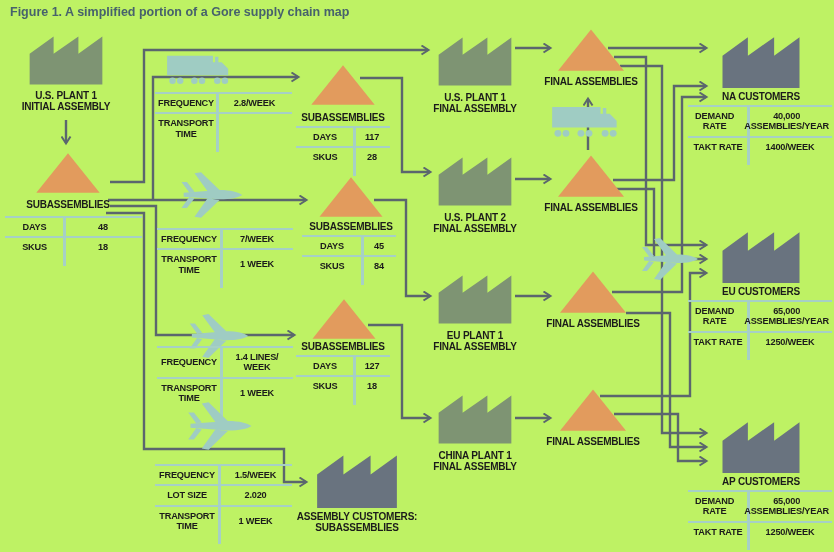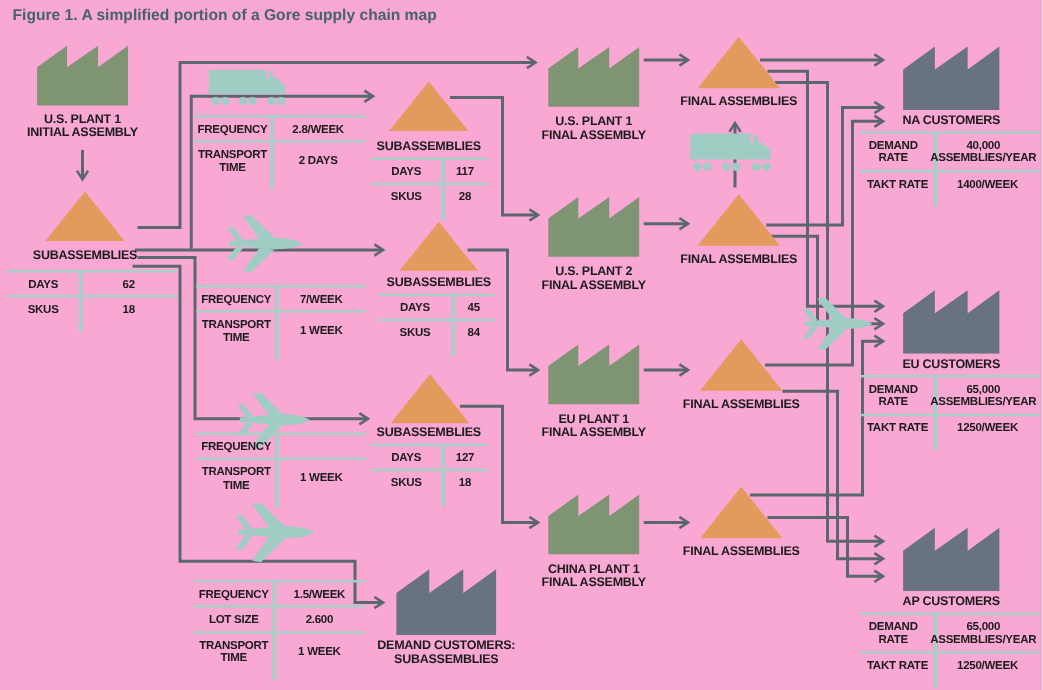--- a/index.html
+++ b/index.html
@@ -1,16 +1,16 @@
 <!DOCTYPE html>
 <html><head>
 <meta charset="utf-8">
 <style>
   html,body{margin:0;padding:0;background:#ffffff;}
-  .canvas{position:relative;width:834px;height:552px;background:#f9a8d4;
+  .canvas{position:relative;width:834px;height:552px;background:#bef264;
           font-family:"Liberation Sans",sans-serif;overflow:hidden;}
   .wires{position:absolute;left:0;top:0;z-index:1;}
   .node{position:absolute;z-index:2;}
   .icon svg{display:block;width:100%;height:100%;}
   .title{position:absolute;left:10px;top:5px;z-index:3;font-size:12.5px;font-weight:700;
          color:#47626c;letter-spacing:0px;}
   .lbl{position:absolute;z-index:2;font-weight:700;color:#1b1b1b;text-align:center;
        font-size:10px;line-height:1.12;letter-spacing:-0.2px;}
   .tbl{position:absolute;z-index:2;font-weight:700;color:#1b1b1b;font-size:9.2px;
        line-height:1.12;letter-spacing:-0.2px;}
@@ -82,21 +82,21 @@
     <svg viewBox="0 0 100 64">
         <polygon points="50,2 98,62 2,62"></polygon>
       </svg>
   </div>
   <div class="lbl" style="left:4px;top:199px;width:128px">SUBASSEMBLIES</div>
 
   <div class="tbl no-top" style="left:5px;top:216px;width:137px;--kw:59px">
     <div class="vr"></div>
     <div class="trow">
       <div class="k">DAYS</div>
-      <div class="v">62</div>
+      <div class="v">48</div>
     </div>
     <div class="trow">
       <div class="k">SKUS</div>
       <div class="v">18</div>
     </div>
   </div>
 
   <div class="node icon teal" style="left:166px;top:52px;width:72px;height:38px">
     <svg viewBox="0 0 66 34">
       <path d="M1,3 H43 V21 H1 Z M43,9 H51 L57,15 V21 H43 Z M45,4 H48 V9 H45 Z"></path>
@@ -109,21 +109,20 @@
     </svg>
   </div>
   <div class="tbl" style="left:155px;top:92px;width:137px;--kw:62px">
     <div class="vr"></div>
     <div class="trow">
       <div class="k">FREQUENCY</div>
       <div class="v">2.8/WEEK</div>
     </div>
     <div class="trow">
       <div class="k">TRANSPORT TIME</div>
-      <div class="v">2 DAYS</div>
     </div>
   </div>
 
   <div class="node icon teal" style="left:180px;top:170px;width:66px;height:50px">
     <svg viewBox="0 0 60 46">
         <path d="M3,21 L36,18.5 C47,18.5 53,20.5 57,23 C53,25.5 47,27 36,27 L3,24.5 Z M25,19.5 L13,3 L19,2 L36,18.5 Z M25,26 L13,43 L19,44 L36,27.5 Z M8,20.5 L1,11 L6,11 L13,20 Z M8,25 L1,35 L6,35 L13,26 Z"></path>
       </svg>
   </div>
   <div class="tbl" style="left:157px;top:228px;width:136px;--kw:64px">
     <div class="vr"></div>
@@ -139,41 +138,42 @@
 
   <div class="node icon teal" style="left:188px;top:312px;width:64px;height:48px">
     <svg viewBox="0 0 60 46">
         <path d="M3,21 L36,18.5 C47,18.5 53,20.5 57,23 C53,25.5 47,27 36,27 L3,24.5 Z M25,19.5 L13,3 L19,2 L36,18.5 Z M25,26 L13,43 L19,44 L36,27.5 Z M8,20.5 L1,11 L6,11 L13,20 Z M8,25 L1,35 L6,35 L13,26 Z"></path>
       </svg>
   </div>
   <div class="tbl" style="left:157px;top:346px;width:136px;--kw:64px">
     <div class="vr"></div>
     <div class="trow">
       <div class="k">FREQUENCY</div>
+      <div class="v">1.4 LINES/ WEEK</div>
     </div>
     <div class="trow">
       <div class="k">TRANSPORT TIME</div>
       <div class="v">1 WEEK</div>
     </div>
   </div>
 
   <div class="node icon teal" style="left:182px;top:400px;width:78px;height:52px">
     <svg viewBox="0 0 60 46">
         <path d="M3,21 L36,18.5 C47,18.5 53,20.5 57,23 C53,25.5 47,27 36,27 L3,24.5 Z M25,19.5 L13,3 L19,2 L36,18.5 Z M25,26 L13,43 L19,44 L36,27.5 Z M8,20.5 L1,11 L6,11 L13,20 Z M8,25 L1,35 L6,35 L13,26 Z"></path>
       </svg>
   </div>
   <div class="tbl" style="left:155px;top:464px;width:137px;--kw:64px">
     <div class="vr"></div>
     <div class="trow">
       <div class="k">FREQUENCY</div>
       <div class="v">1.5/WEEK</div>
     </div>
     <div class="trow">
       <div class="k">LOT SIZE</div>
-      <div class="v">2.600</div>
+      <div class="v">2.020</div>
     </div>
     <div class="trow">
       <div class="k">TRANSPORT TIME</div>
       <div class="v">1 WEEK</div>
     </div>
   </div>
 
   <div class="node icon orange" style="left:310px;top:62px;width:66px;height:46px">
     <svg viewBox="0 0 100 64">
         <polygon points="50,2 98,62 2,62"></polygon>
@@ -227,21 +227,21 @@
       <div class="v">18</div>
     </div>
   </div>
 
   <div class="node icon gray" style="left:315px;top:450px;width:84px;height:58px">
     <svg viewBox="0 0 92 64">
         <path d="M2,64 L2,27 L31,6 L31,27 L61,6 L61,27 L90,6 L90,64 Z"></path>
       </svg>
   </div>
   <div class="lbl" style="left:296px;top:511px;width:122px">
-    <span>DEMAND CUSTOMERS:</span><br>
+    <span>ASSEMBLY CUSTOMERS:</span><br>
     <span>SUBASSEMBLIES</span>
   </div>
 
   <div class="node icon green" style="left:437px;top:30px;width:76px;height:58px">
     <svg viewBox="0 0 92 64">
         <path d="M2,64 L2,27 L31,6 L31,27 L61,6 L61,27 L90,6 L90,64 Z"></path>
       </svg>
   </div>
   <div class="lbl" style="left:423px;top:92px;width:104px">
     <span>U.S. PLANT 1</span><br>

